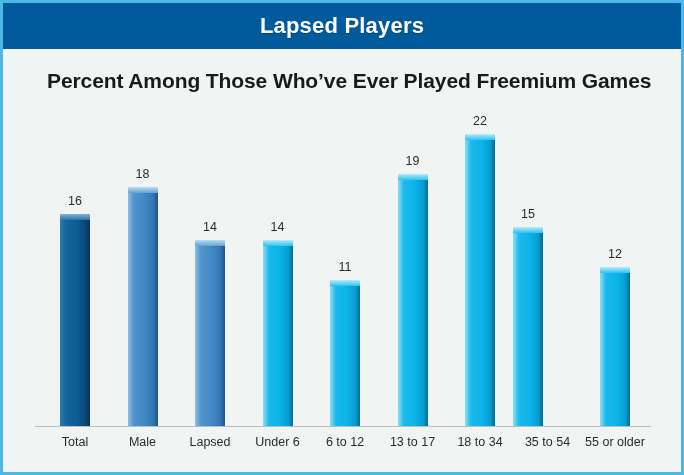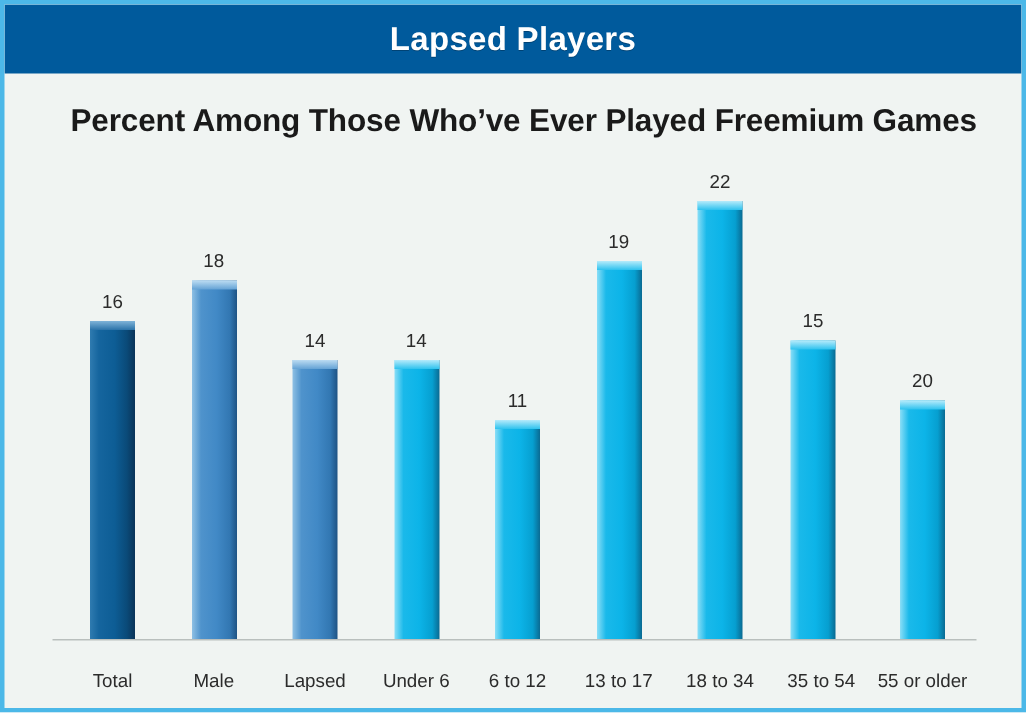--- a/index.html
+++ b/index.html
@@ -122,21 +122,21 @@
     transform: translateX(-50%);
     top: 428px;
     font-size: 12.5px;
     color: #2b2b2b;
     white-space: nowrap;
     font-family: "Liberation Sans", sans-serif;
   }
   .cat-wrap {
     position: absolute;
     width: 68px;
-    top: 16px;
+    top: 4px;
     height: 395px;
     pointer-events: none;
   }
 </style>
 </head>
 <body>
 
 <div id="frame">
 
   <div id="header-band">
@@ -197,35 +197,35 @@
           <div class="value-label" style="bottom: 258px;">19</div>
         </div>
         <div class="bar-slot" style="left: 443px;">
           <div class="bar-col">
             <div class="bar-rect cyan" style="height: 292px;">
               <div class="bar-cap cyan"></div>
             </div>
           </div>
           <div class="value-label" style="bottom: 298px;">22</div>
         </div>
-        <div class="bar-slot" style="left: 505px;">
+        <div class="bar-slot" style="left: 491px;">
           <div class="bar-col">
             <div class="bar-rect cyan" style="height: 199px;">
               <div class="bar-cap cyan"></div>
             </div>
           </div>
           <div class="value-label" style="bottom: 205px;">15</div>
         </div>
         <div class="bar-slot" style="left: 578px;">
           <div class="bar-col">
             <div class="bar-rect cyan" style="height: 159px;">
               <div class="bar-cap cyan"></div>
             </div>
           </div>
-          <div class="value-label" style="bottom: 165px;">20</div>
+          <div class="value-label" style="bottom: 165px;">12</div>
         </div>
       </div>
     <div id="cats">
         <div class="cat-wrap" style="left: 38px;">
           <div class="cat-label">Total</div>
         </div>
         <div class="cat-wrap" style="left: 105.5px;">
           <div class="cat-label">Male</div>
         </div>
         <div class="cat-wrap" style="left: 173px;">

